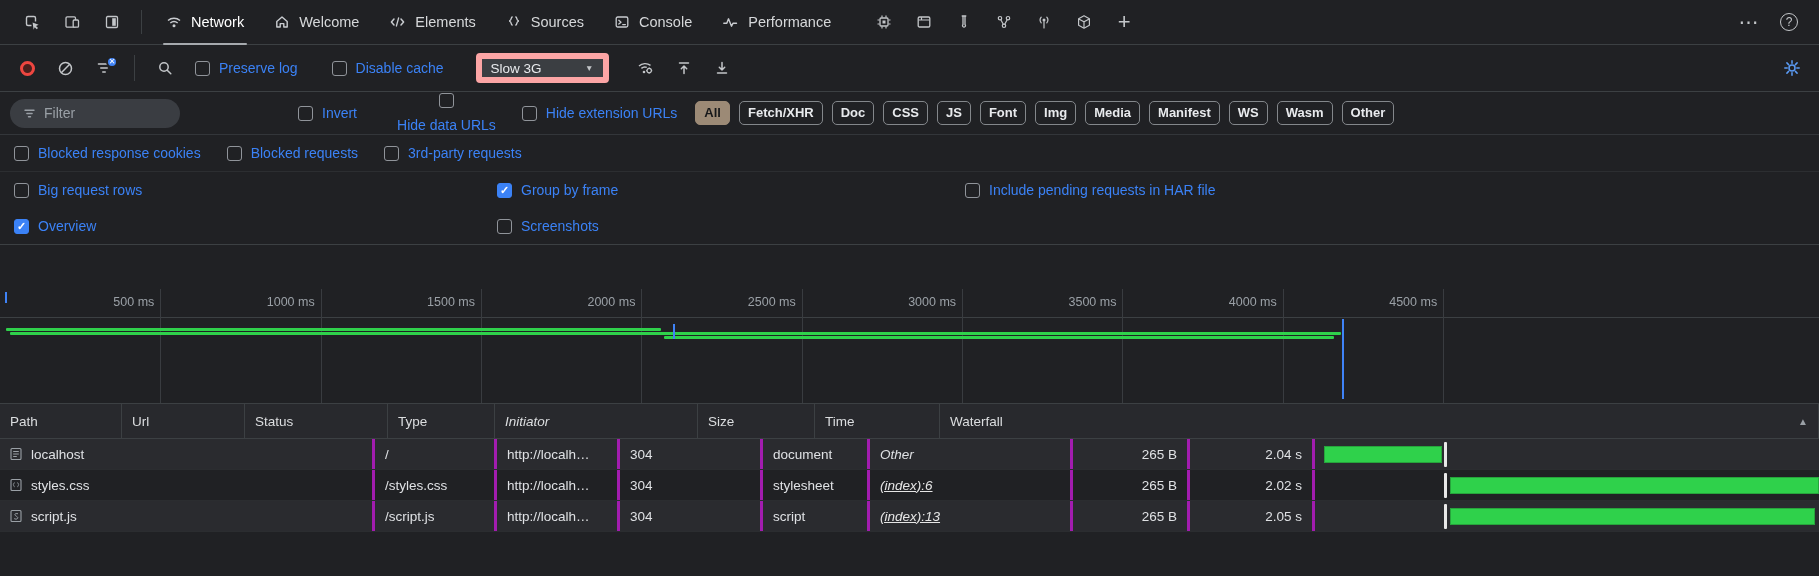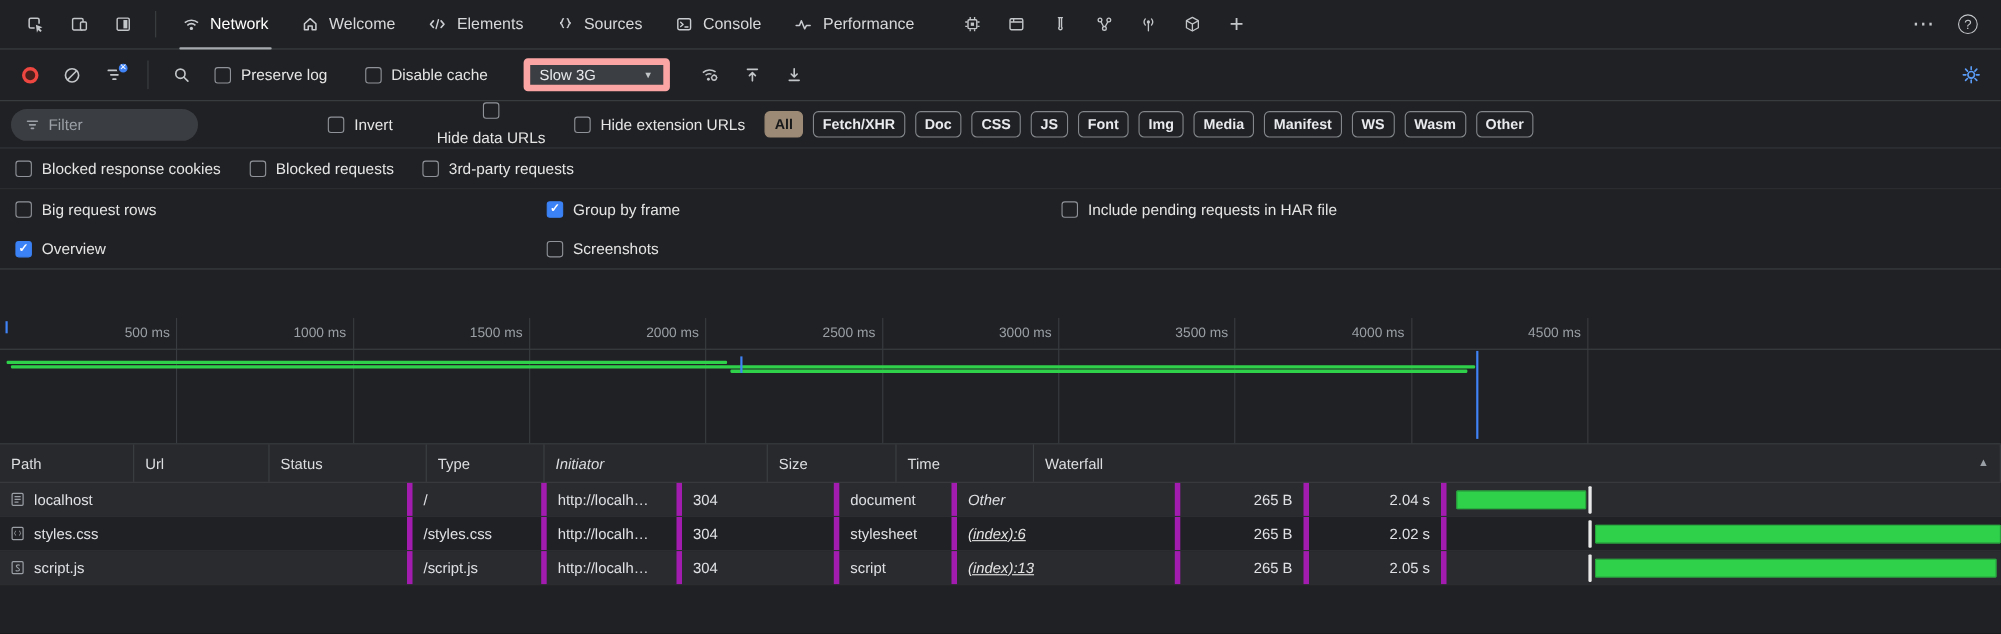--- a/index.html
+++ b/index.html
@@ -23,21 +23,21 @@
   
   .toolbar { height:47px; display:flex; align-items:center; gap:22px; padding:0 18px 0 20px; border-bottom:1px solid #3c4043; }
   .record-dot { width:15px; height:15px; border-radius:50%; border:3.5px solid #ee4640; background:#4a201d; cursor:pointer; flex:none; }
   .tool-ic { position:relative; display:flex; align-items:center; justify-content:center; color:#c3c6c9; cursor:pointer; flex:none; }
   .badge { position:absolute; top:-4px; right:-6px; width:12px; height:12px; border-radius:50%; background:#3f83f7; color:#fff; font-size:8px; line-height:1; display:flex; align-items:center; justify-content:center; border:2px solid #202124; }
   .tdiv { width:1px; height:26px; background:#3c4043; flex:none; }
   .cb { display:flex; align-items:center; gap:9px; cursor:pointer; flex:none; }
   .box { width:15px; height:15px; border:1.6px solid #90949a; border-radius:3px; flex:none; display:flex; align-items:center; justify-content:center; background:transparent; }
   .box[data-checked="true"] { background:#3b82f6; border-color:#3b82f6; }
   .box[data-checked="true"]::after { content:"✓"; color:#fff; font-size:11px; font-weight:bold; line-height:1; }
-  .cb-t { color:#e5e5e5; font-size:14px; white-space:nowrap; }
+  .cb-t { color:#3b82f6; font-size:14px; white-space:nowrap; }
   .select { display:flex; align-items:center; justify-content:space-between; width:133px; height:30px; background:#3b3e42; border:6px solid #fca5a5; border-radius:4px; padding:0 9px; font-size:13.5px; color:#e8eaed; cursor:pointer; flex:none; margin-left:10px;text-align:right; }
   .caret { font-size:8.5px; color:#c3c6c9; margin-left:8px; }
   .gear-blue { color:#5b9cf6; }
 
   
   .filterbar { height:43px; display:flex; align-items:center; padding:0 12px 0 10px; border-bottom:1px solid #33363a; }
   .fpill { display:flex; align-items:center; gap:8px; width:170px; height:29px; border-radius:15px; background:#3a3d42; padding:0 13px; color:#9aa0a6; flex:none; }
   .fpill input { flex:1; min-width:0; background:transparent; border:none; outline:none; color:#e8eaed; font-size:14px; font-family:inherit; }
   .fpill input::placeholder { color:#9aa0a6; }
   .ml-invert { margin-left:118px;text-align:right; }
@@ -62,21 +62,21 @@
   .ov-ev.load { top:30px; bottom:4px; }
   .ov-ev.dcl { top:35px; height:15px; }
   .ov-ev.marker { top:3px; height:11px; }
 
   
   .thead { display:flex; height:35px; background:#28292d; border-bottom:1px solid #3c4043; }
   .hcell { display:flex; align-items:center; padding:0 10px; font-size:13.5px; color:#dcdee0; border-right:1px solid #3c4043; cursor:pointer; }
   .c0{width:375px;} .c1{width:122px;} .c2{width:123px;} .c3{width:143px;} .c4{width:107px;} .c5{width:203px;font-style:italic;} .c6{width:117px;} .c7{width:125px;} .c8{flex:1;}
   .trow { display:flex; height:31px; border-bottom:1px solid #2b2d30; cursor:pointer; }
   .trow.alt { background:#2a2b2f; }
-  .cell { display:flex; align-items:center; padding:0 10px; font-size:13.5px; color:#dfe1e4; border-right:5px solid #a21caf; white-space:nowrap; overflow:hidden; }
+  .cell { display:flex; align-items:center; padding:0 10px; font-size:13.5px; color:#dfe1e4; border-right:3px solid #a21caf; white-space:nowrap; overflow:hidden; }
   .r-align { justify-content:flex-end; }
   .namecell { gap:8px; padding-left:9px; }
   .ficon { display:flex; color:#9aa0a6; flex:none; }
   .link { color:#e5e5e5; text-decoration:underline; cursor:pointer; }
   .wfh { justify-content:space-between; }
   .sort { font-size:10px; color:#9aa0a6; }
   .wfcell { position:relative; padding:0; overflow:hidden; border-right:none; }
   .wf-seg { position:absolute; border-radius:1px; }
   .wf-seg.bar { top:7px; height:17px; background:#2fd14b; box-shadow:inset 0 0 0 1px #27a43c; }
   .wf-seg.tick { top:3px; height:25px; background:#e8e8e8; }

